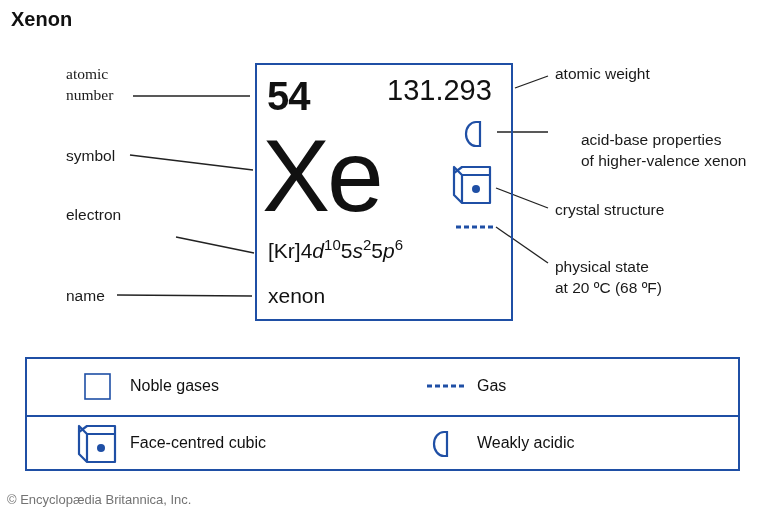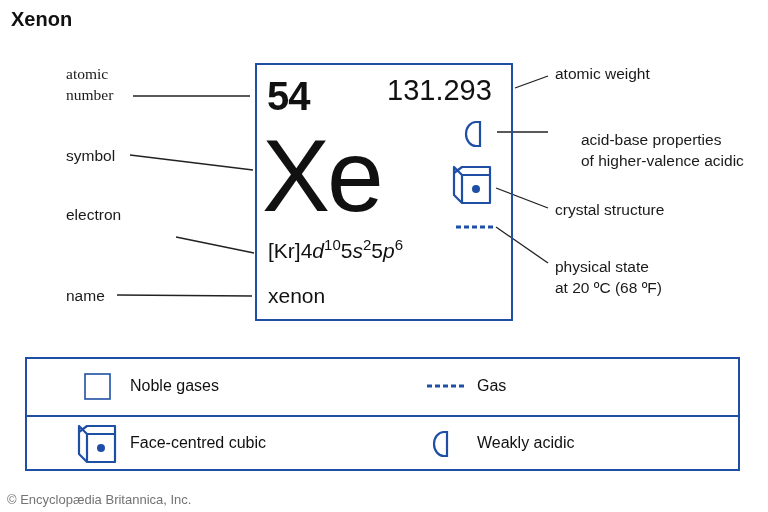--- a/index.html
+++ b/index.html
@@ -47,21 +47,21 @@
 </div>
 <div class="abs lbl" style="left:66px; top:145px;">symbol</div>
 <div class="abs lbl" style="left:66px; top:204px;">
   <div>electron</div>
 </div>
 <div class="abs lbl" style="left:66px; top:285px;">name</div>
 
 <div class="abs lbl" style="left:555px; top:63px;">atomic weight</div>
 <div class="abs lbl" style="left:581px; top:121px;margin-top:8px;">
   <div>acid-base properties</div>
-  <div>of higher-valence acidic</div>
+  <div>of higher-valence xenon</div>
 </div>
 <div class="abs lbl" style="left:555px; top:199px;">crystal structure</div>
 <div class="abs lbl" style="left:555px; top:256px;">
   <div>physical state</div>
   <div>at 20 ºC (68 ºF)</div>
 </div>
 
 <div class="abs element-box"></div>
 <div class="abs atomic-number">54</div>
 <div class="abs atomic-weight">131.293</div>

